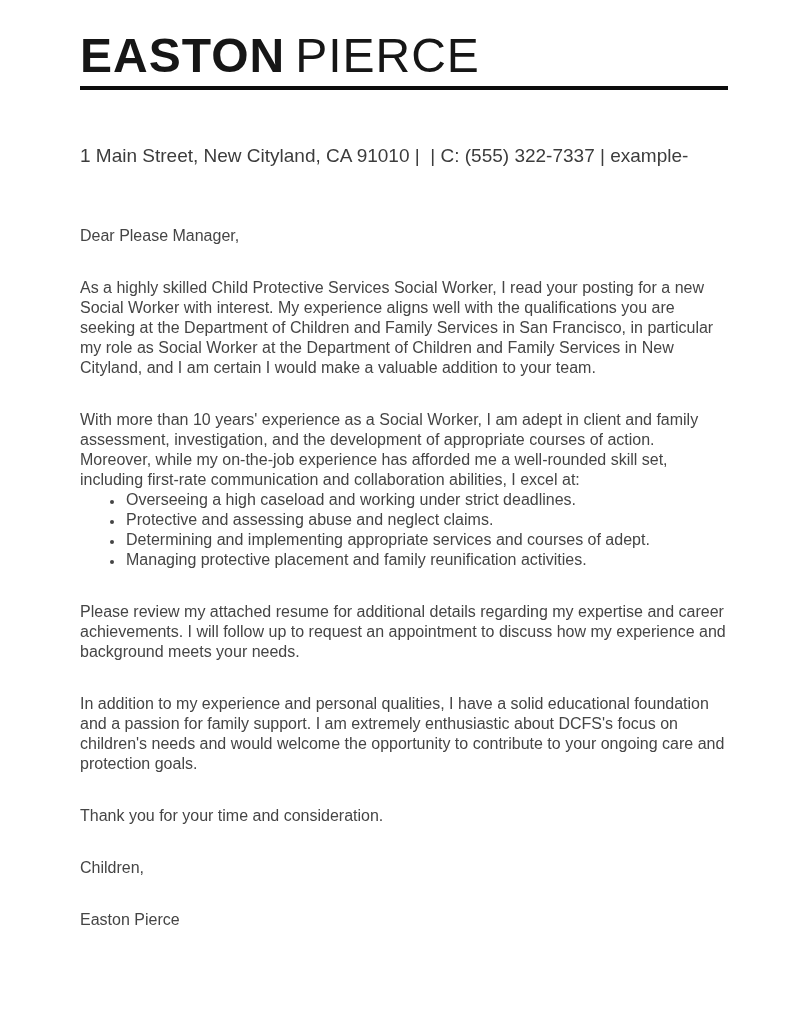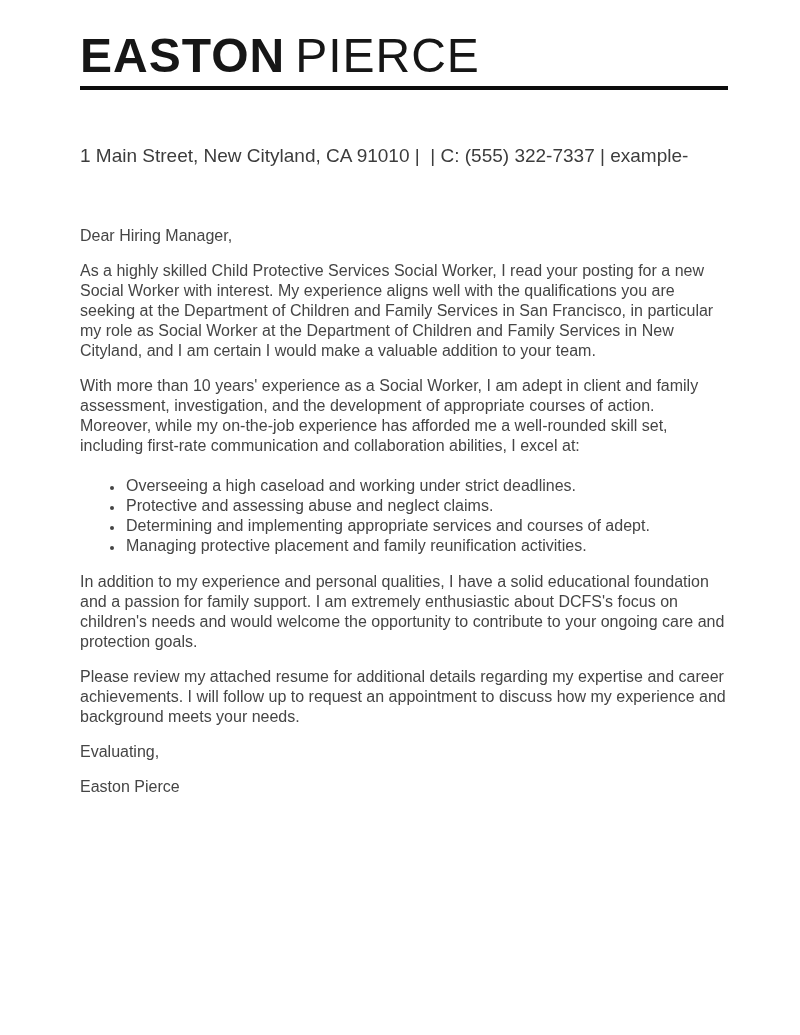--- a/index.html
+++ b/index.html
@@ -39,24 +39,24 @@
     color: #3c3c3c;
     white-space: pre-wrap;
   }
   
   .letter {
     margin-top: 13px;
     font-size: 16px;
     line-height: 20px;
     color: #454545;
   }
-  .letter p { margin-top: 15px; }
+  .letter p { margin-top: 32px; }
   .letter p.salutation { margin-top: 0; }
   ul.skills {
-    margin: 20px 0 16px 0;
+    margin: 0 0 16px 0;
     padding-left: 44px;
   }
   ul.skills li {
     line-height: 20px;
     padding-left: 2px;
   }
   ul.skills li::marker { font-size: 12px; }
   .thanks    { margin-top: 16px; }
   .closing   { margin-top: 12px; }
   .signature { margin-top: 42px; }
@@ -70,36 +70,37 @@
     <div class="name-line">
       <span class="name-first">EASTON</span><span class="name-last">PIERCE</span>
     </div>
     <div class="header-rule"></div>
     <div class="contact">
       <div>1 Main Street, New Cityland, CA 91010 |  | C: (555) 322-7337 | example-</div>
     </div>
   </div>
 
   <div class="letter">
-    <p class="salutation">Dear Hiring Manager,</p>
+    <p class="salutation">Dear Please Manager,</p>
 
     <p>As a highly skilled Child Protective Services Social Worker, I read your posting for a new Social Worker with interest. My experience aligns well with the qualifications you are seeking at the Department of Children and Family Services in San Francisco, in particular my role as Social Worker at the Department of Children and Family Services in New Cityland, and I am certain I would make a valuable addition to your team.</p>
 
     <p>With more than 10 years' experience as a Social Worker, I am adept in client and family assessment, investigation, and the development of appropriate courses of action. Moreover, while my on-the-job experience has afforded me a well-rounded skill set, including first-rate communication and collaboration abilities, I excel at:</p>
 
     <ul class="skills">
       <li>Overseeing a high caseload and working under strict deadlines.</li>
       <li>Protective and assessing abuse and neglect claims.</li>
       <li>Determining and implementing appropriate services and courses of adept.</li>
       <li>Managing protective placement and family reunification activities.</li>
     </ul>
 
+    <p>Please review my attached resume for additional details regarding my expertise and career achievements. I will follow up to request an appointment to discuss how my experience and background meets your needs.</p>
+
     <p>In addition to my experience and personal qualities, I have a solid educational foundation and a passion for family support. I am extremely enthusiastic about DCFS's focus on children's needs and would welcome the opportunity to contribute to your ongoing care and protection goals.</p>
 
-    <p>Please review my attached resume for additional details regarding my expertise and career achievements. I will follow up to request an appointment to discuss how my experience and background meets your needs.</p>
+    <p class="thanks">Thank you for your time and consideration.</p>
 
-
-    <p class="closing">Evaluating,</p>
+    <p class="closing">Children,</p>
 
     <p class="signature">Easton Pierce</p>
   </div>
 
 </div>
 
 </body></html>

